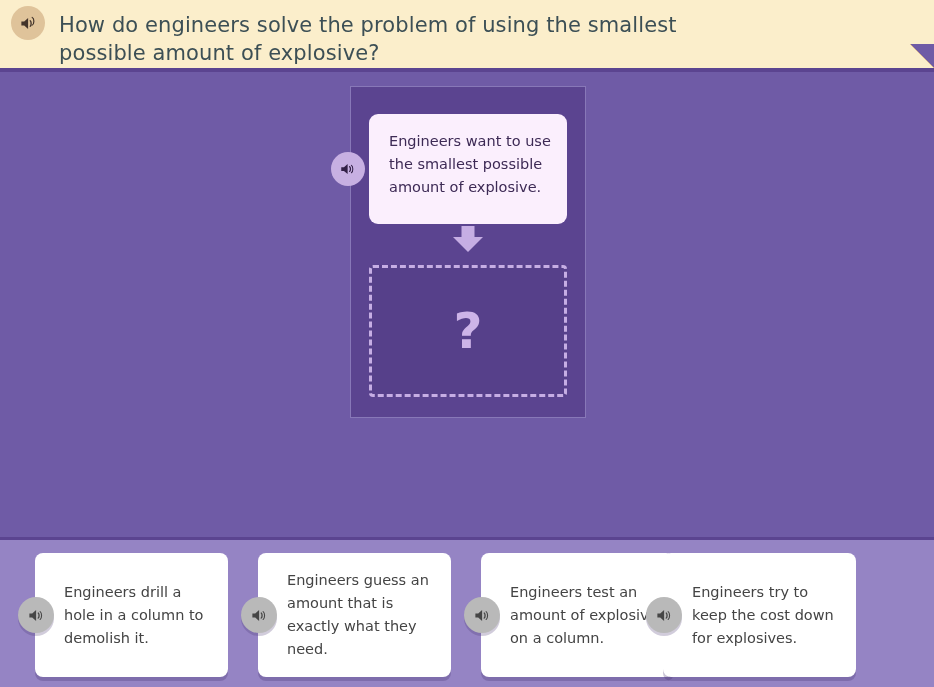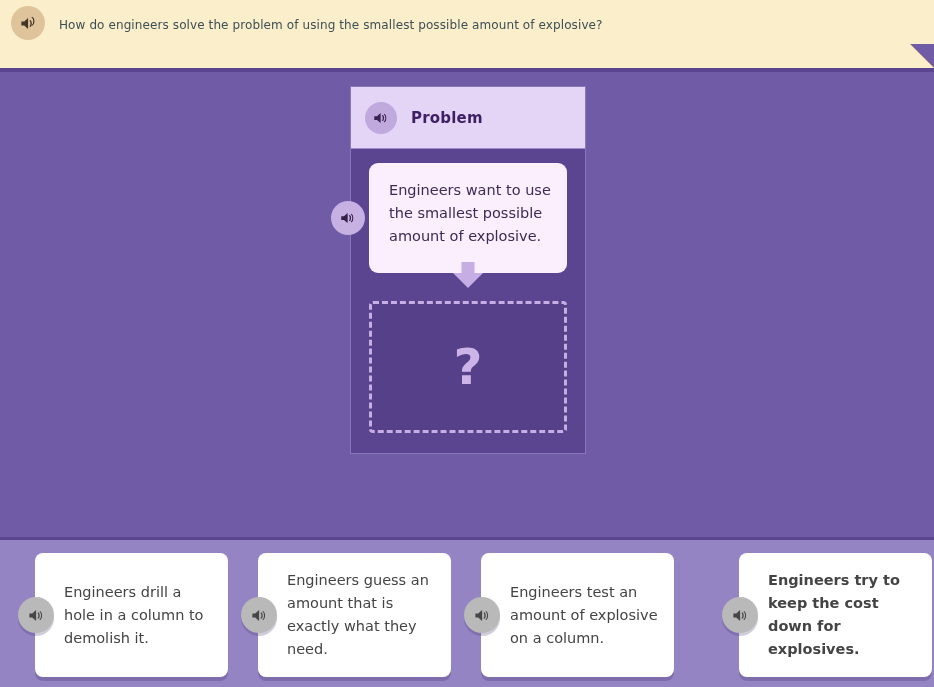--- a/index.html
+++ b/index.html
@@ -43,21 +43,21 @@
     background: #dfc39a;
     display: flex;
     align-items: center;
     justify-content: center;
   }
 
   .prompt-text {
     margin-left: 59px;
     margin-top: 3px;
     width: 640px;
-    font-size: 12px;
+    font-size: 21px;
     line-height: 28px;
     color: #3c4f55;
     letter-spacing: 0.1px;
   }
 
   
   .corner-fold {
     position: absolute;
     right: 0;
     bottom: 0;
@@ -118,21 +118,21 @@
     margin-left: 14px;
     font-size: 15px;
     font-weight: bold;
     color: #3e1f62;
     letter-spacing: 0.2px;
   }
 
   .panel-body {
     position: relative;
     background: #5b4490;
-    padding: 14px 18px;
+    padding: 27px 18px;
   }
 
   .statement {
     position: relative;
     background: #fbeffd;
     border-radius: 9px;
     padding: 16px 16px 14px 20px;
     min-height: 110px;
   }
 
@@ -273,30 +273,20 @@
     </div>
     <div class="prompt-text">How do engineers solve the problem of using the smallest possible amount of explosive?</div>
     <div class="corner-fold"></div>
     <div class="corner-fold-shade"></div>
   </div>
 
   <div class="stage">
 
     <div class="panel">
 
-      <div class="panel-header">
-        <div class="hdr-speaker">
-          <svg class="spk-svg" width="18" height="18" viewBox="0 0 24 24">
-            <path d="M3 9.5h3.6L11.5 5.2v13.6L6.6 14.5H3z" fill="#3a2352"></path>
-            <path d="M14.2 8.9c1.4 1 1.4 5.3 0 6.3" stroke="#3a2352" stroke-width="1.7" fill="none" stroke-linecap="round"></path>
-            <path d="M16.6 7.1c2.4 1.7 2.4 8.3 0 9.9" stroke="#3a2352" stroke-width="1.4" fill="none" stroke-linecap="round"></path>
-          </svg>
-        </div>
-        <div class="hdr-label">Problem</div>
-      </div>
 
       <div class="panel-body">
         <div class="statement">
           <div class="statement-speaker">
             <svg class="spk-svg" width="18" height="18" viewBox="0 0 24 24">
               <path d="M3 9.5h3.6L11.5 5.2v13.6L6.6 14.5H3z" fill="#322046"></path>
               <path d="M14.2 8.9c1.4 1 1.4 5.3 0 6.3" stroke="#322046" stroke-width="1.7" fill="none" stroke-linecap="round"></path>
               <path d="M16.6 7.1c2.4 1.7 2.4 8.3 0 9.9" stroke="#322046" stroke-width="1.4" fill="none" stroke-linecap="round"></path>
             </svg>
           </div>
@@ -347,21 +337,21 @@
       <div class="option-speaker">
         <svg class="spk-svg" width="19" height="19" viewBox="0 0 24 24">
           <path d="M3 9.5h3.6L11.5 5.2v13.6L6.6 14.5H3z" fill="#464646"></path>
           <path d="M14.2 8.9c1.4 1 1.4 5.3 0 6.3" stroke="#464646" stroke-width="1.7" fill="none" stroke-linecap="round"></path>
           <path d="M16.6 7.1c2.4 1.7 2.4 8.3 0 9.9" stroke="#464646" stroke-width="1.4" fill="none" stroke-linecap="round"></path>
         </svg>
       </div>
       <div class="option-text">Engineers guess an amount that is exactly what they need.</div>
     </div>
 
-    <div class="option-card" style="left:739px;font-weight:bold;">
+    <div class="option-card" style="left:663px;">
       <div class="option-speaker">
         <svg class="spk-svg" width="19" height="19" viewBox="0 0 24 24">
           <path d="M3 9.5h3.6L11.5 5.2v13.6L6.6 14.5H3z" fill="#464646"></path>
           <path d="M14.2 8.9c1.4 1 1.4 5.3 0 6.3" stroke="#464646" stroke-width="1.7" fill="none" stroke-linecap="round"></path>
           <path d="M16.6 7.1c2.4 1.7 2.4 8.3 0 9.9" stroke="#464646" stroke-width="1.4" fill="none" stroke-linecap="round"></path>
         </svg>
       </div>
       <div class="option-text">Engineers try to keep the cost down for explosives.</div>
     </div>
 

